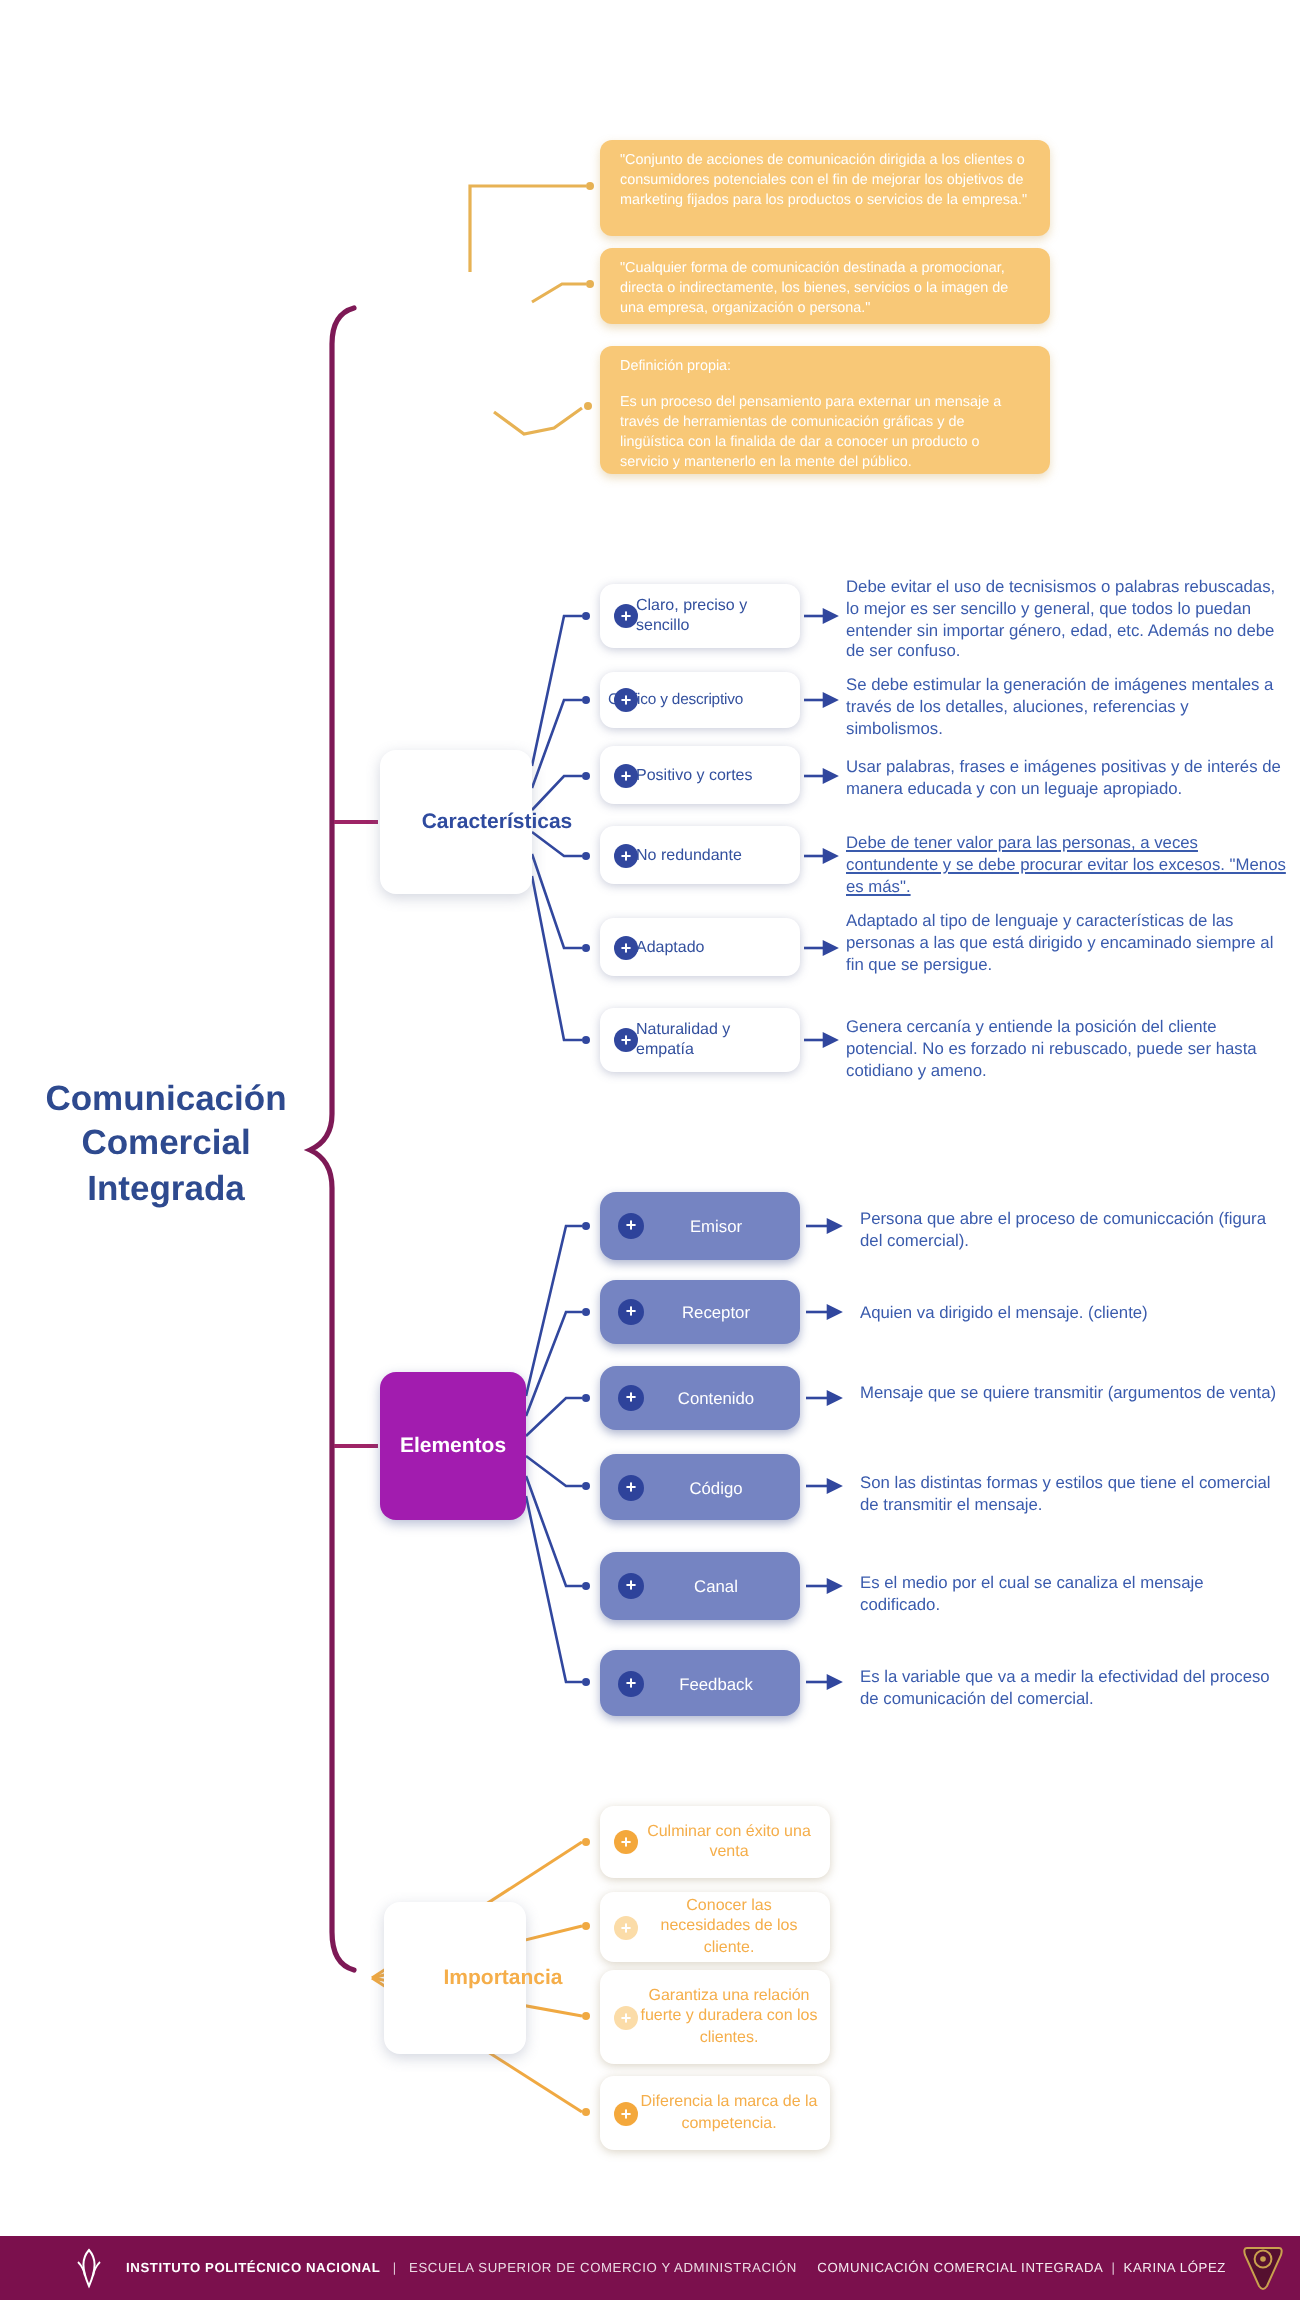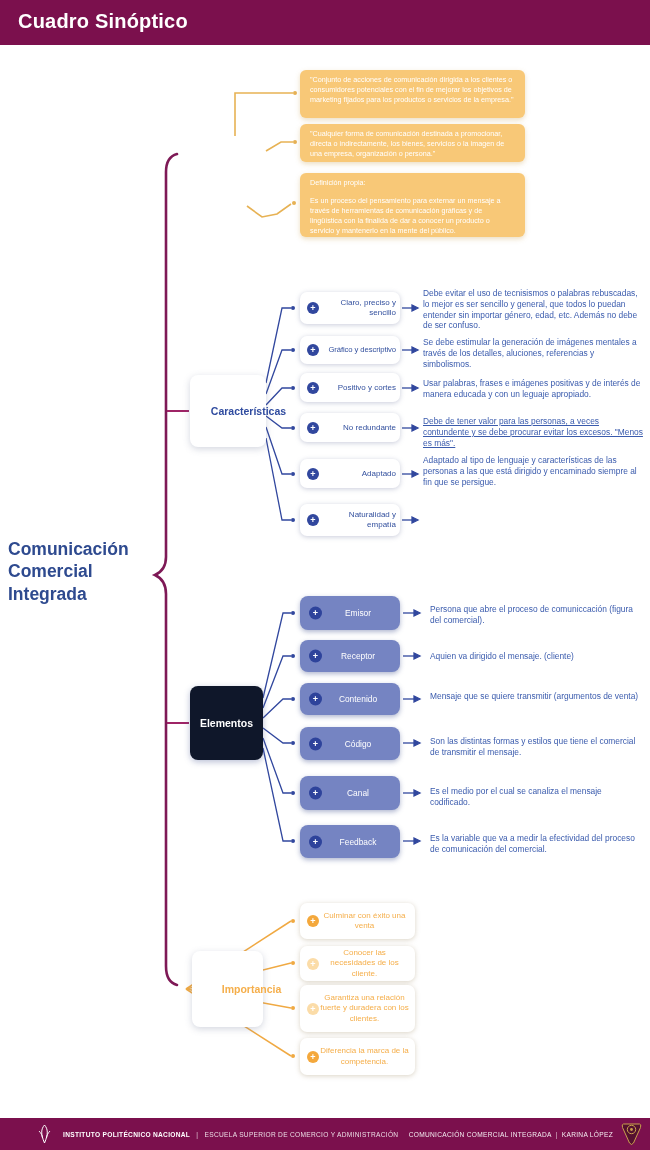--- a/index.html
+++ b/index.html
@@ -14,39 +14,39 @@
   .foot-left{margin-left:10px;font-size:6.6px;color:#ffffff;letter-spacing:.3px;white-space:nowrap;}
   .foot-left .b{font-weight:bold;}
   .foot-left .sep,.foot-right .sep{margin:0 4px;color:rgba(255,255,255,.75);}
   .foot-left .r{color:rgba(255,255,255,.85);}
   .foot-right{margin-left:auto;margin-right:8px;font-size:6.6px;color:rgba(255,255,255,.92);
               letter-spacing:.3px;white-space:nowrap;display:flex;align-items:center;}
   .foot-right .badge{margin-left:8px;}
   
   .lines{position:absolute;left:0;top:0;z-index:1;}
   
-  .main-title{position:absolute;left:8px;top:538px;width:150px;z-index:2;
+  .main-title{position:absolute;left:8px;top:538px;width:150px;text-align:center;z-index:2;
               color:#2E4A8F;font-size:17.5px;font-weight:bold;line-height:1.28;white-space:pre-line;}
   
   .node{position:absolute;z-index:2;box-sizing:border-box;display:flex;align-items:center;
         justify-content:center;text-align:center;border-radius:8px;}
   .catbox{font-weight:bold;font-size:10.5px;line-height:1.2;}
   .cat-yellow{background:#F8C877;color:#ffffff;box-shadow:0 2px 5px rgba(200,160,80,.35);}
   .cat-white{background:#ffffff;box-shadow:0 2px 7px rgba(110,120,150,.30);}
-  .cat-blue{background:#0f172a;color:#ffffff;box-shadow:0 2px 6px rgba(80,95,150,.40);}
+  .cat-blue{background:#a21caf;color:#ffffff;box-shadow:0 2px 6px rgba(80,95,150,.40);}
   
   .quote{position:absolute;left:300px;width:225px;box-sizing:border-box;background:#F8C877;
          border-radius:6px;color:#ffffff;font-size:7.2px;line-height:1.38;padding:5px 10px;
          text-align:left;z-index:2;box-shadow:0 2px 5px rgba(200,160,80,.35);}
   .quote .hd{margin-bottom:8px;}
   
   .char-item{position:absolute;left:300px;width:100px;box-sizing:border-box;background:#ffffff;
              border-radius:7px;box-shadow:0 1px 5px rgba(100,110,150,.35);z-index:2;
              display:flex;align-items:center;color:#33509E;font-size:8px;line-height:1.25;}
-  .char-item .lbl{flex:1;text-align:right;padding:2px 4px 2px 18px;}
+  .char-item .lbl{flex:1;text-align:left;padding:2px 4px 2px 18px;}
   .char-item.tight .lbl{padding-left:4px;font-size:7.7px;letter-spacing:-.1px;}
   .bullet{position:absolute;left:7px;top:50%;transform:translateY(-50%);width:12px;height:12px;
           border-radius:50%;background:#31479E;color:#ffffff;font-size:9px;line-height:12px;
           text-align:center;font-weight:bold;}
   
   .elem-item{position:absolute;left:300px;width:100px;box-sizing:border-box;background:#7584C2;
              border-radius:8px;box-shadow:0 2px 5px rgba(80,95,150,.45);z-index:2;
              display:flex;align-items:center;color:#ffffff;font-size:8.4px;}
   .elem-item .lbl{flex:1;text-align:center;padding:2px 6px 2px 22px;}
   .elem-item .bullet{left:9px;width:13px;height:13px;line-height:13px;background:#2E439B;}
@@ -60,23 +60,20 @@
   
   .desc{position:absolute;z-index:2;color:#3A5BAD;font-size:8.4px;line-height:1.28;text-align:left;}
   .desc.char{left:423px;width:222px;}
   .desc.elem{left:430px;width:212px;}
 </style>
 </head>
 <body>
 
 <div class="page">
 
-  <div class="topbar">
-    <div class="title">Cuadro Sinóptico</div>
-  </div>
 
   <svg class="lines" width="650" height="1150">
 
     <path d="M177,154 Q166,157 166,172 L166,557 Q166,570 155,575 Q166,580 166,594 L166,966 Q166,982 177,985" fill="none" stroke="#7E1956" stroke-width="2.6" stroke-linecap="round"></path>
     <path d="M167,411 L189,411" stroke="#9E2466" stroke-width="2"></path>
     <path d="M167,723 L189,723" stroke="#9E2466" stroke-width="2"></path>
 
     <g stroke="#E7B254" stroke-width="1.6" fill="none">
       <path d="M235,136 L235,93 L293,93"></path>
       <path d="M266,151 L281,142 L293,142"></path>
@@ -207,20 +204,21 @@
   <div class="char-item" style="top:504px;height:32px;">
     <span class="bullet">+</span>
     <span class="lbl">Naturalidad  y empatía</span>
   </div>
 
   <div class="desc char" style="top:288px;">Debe evitar el uso de tecnisismos o palabras rebuscadas, lo mejor es ser sencillo y general, que todos lo puedan entender sin importar género, edad, etc. Además no debe de ser confuso.</div>
   <div class="desc char" style="top:337px;">Se debe estimular la generación de imágenes mentales a través de los detalles, aluciones, referencias y simbolismos.</div>
   <div class="desc char" style="top:378px;">Usar palabras,  frases e imágenes positivas y de interés de manera educada y con un leguaje apropiado.</div>
   <div class="desc char" style="top:416px;text-decoration:underline;">Debe de tener valor para las personas,  a veces contundente y se debe procurar evitar los excesos. "Menos es más".</div>
   <div class="desc char" style="top:455px;">Adaptado al tipo de lenguaje y características de las personas a las que está dirigido y encaminado siempre al fin que se persigue.</div>
+  <div class="desc char" style="top:508px;">Genera cercanía y entiende la posición del cliente potencial. No es forzado ni rebuscado, puede ser hasta cotidiano y ameno.</div>
 
   <div class="node catbox cat-blue" style="left:190px;top:686px;width:73px;height:74px;">
     <span>Elementos</span>
   </div>
 
   <div class="elem-item" style="top:596px;height:34px;">
     <span class="bullet">+</span>
     <span class="lbl">Emisor</span>
   </div>
   <div class="elem-item" style="top:640px;height:32px;">

